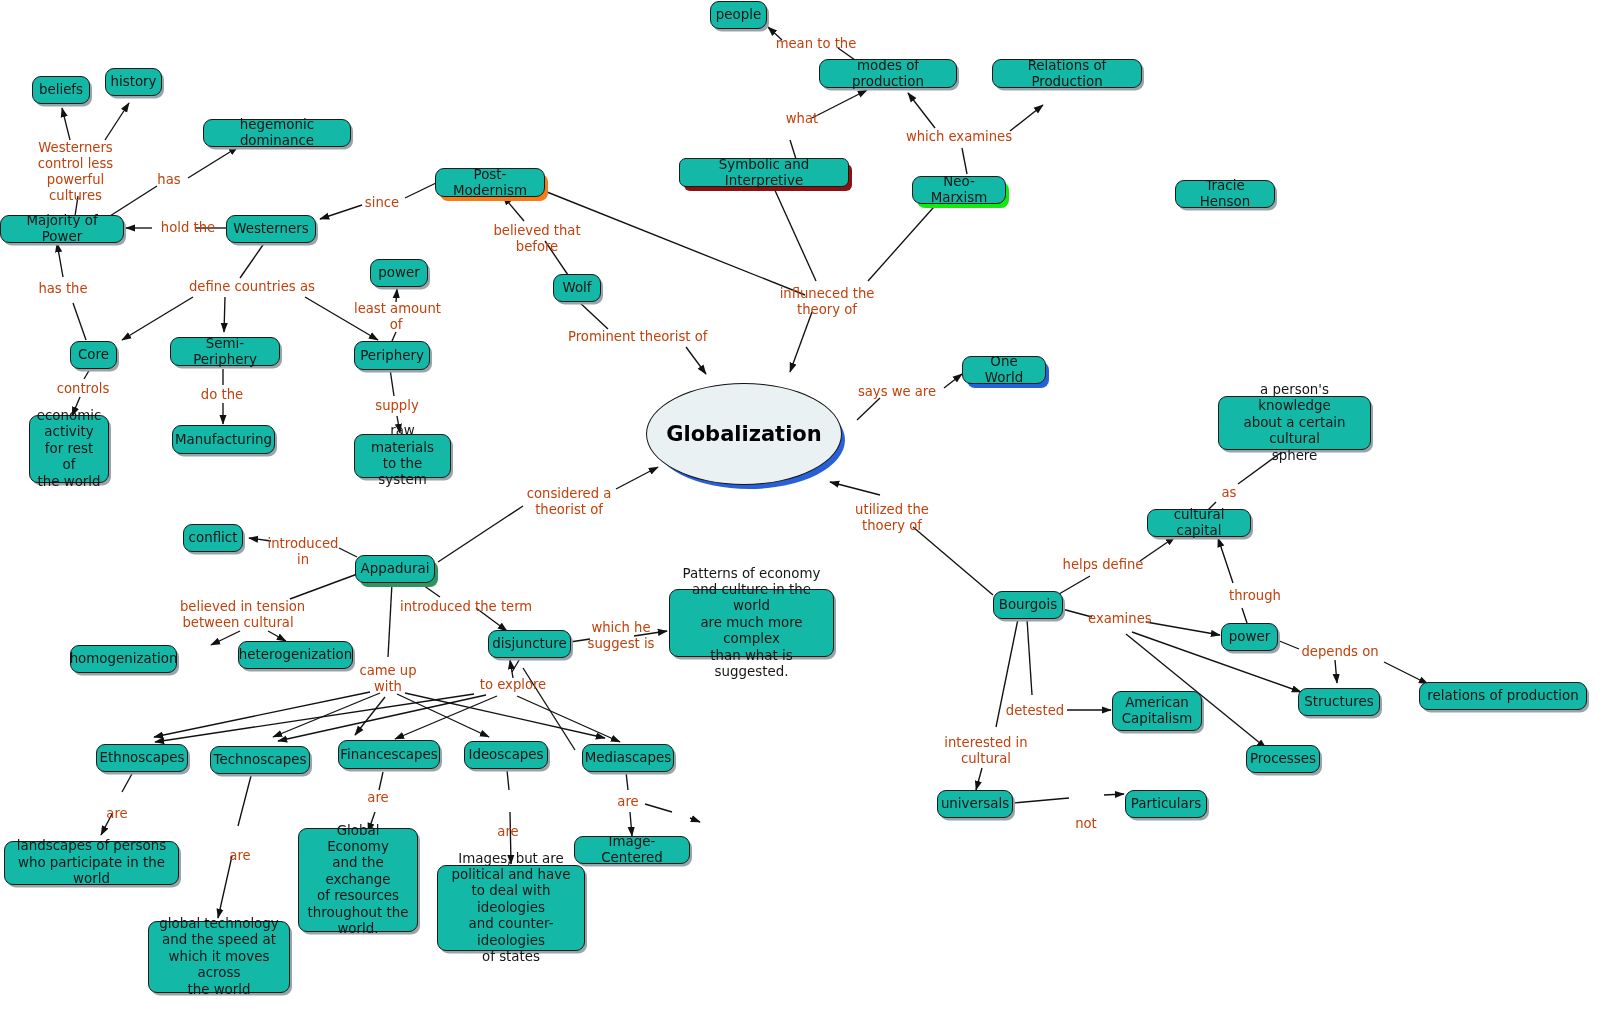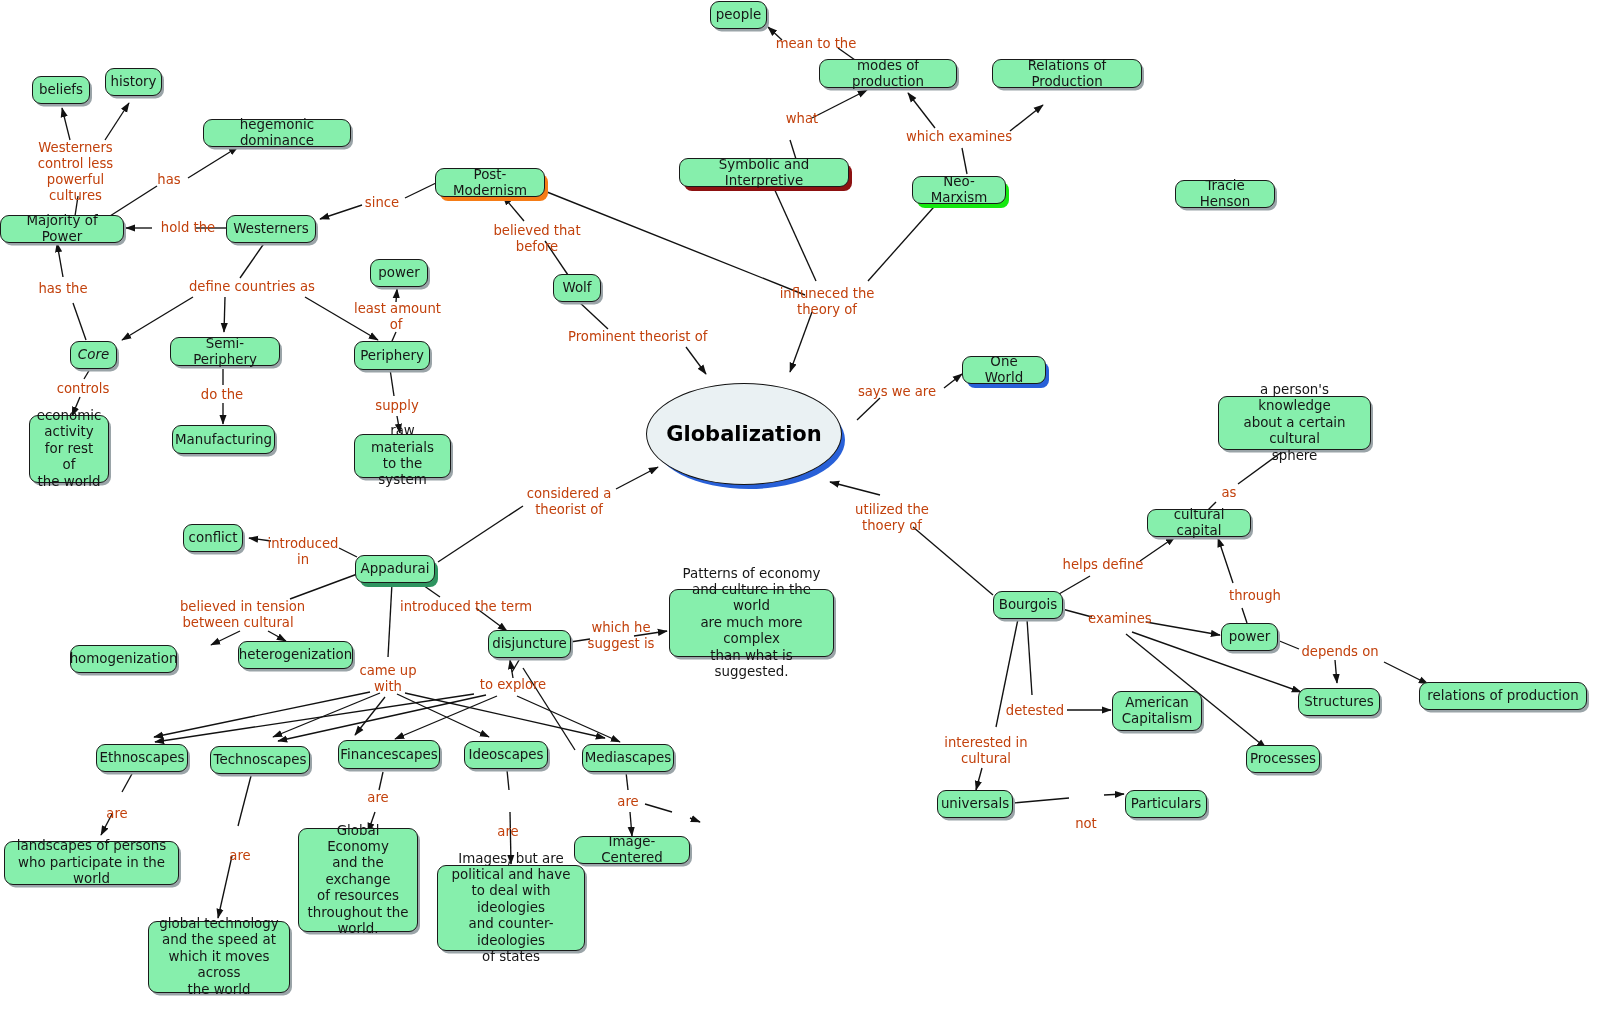--- a/index.html
+++ b/index.html
@@ -2,34 +2,34 @@
 <html><head>
 <meta charset="utf-8">
 <style>
   html,body{margin:0;padding:0;background:#ffffff;}
   body{font-family:"DejaVu Sans", sans-serif;}
   #canvas{position:relative;width:1611px;height:1020px;background:#ffffff;overflow:hidden;}
   #edges{position:absolute;left:0;top:0;width:1611px;height:1020px;pointer-events:none;}
   .node{
     position:absolute;
     box-sizing:border-box;
-    background:#86efac;
+    background:#14b8a6;
     border:1.3px solid #1a1a1a;
     border-radius:9px;
     display:flex;align-items:center;justify-content:center;
     text-align:center;
     color:#161616;
     font-size:13.4px;
     line-height:1.18;
     padding:3px 7px;
     z-index:5;
   }
   .node.sh-gray{box-shadow:2.5px 3px 0 -0.5px #9aa4a8;}
   .node.sh-orange{box-shadow:4px 5px 0 -1px #f57c16;}
-  .node.sh-darkred{box-shadow:4px 5px 0 -1px #8d1111;}
+  .node.sh-darkred{box-shadow:4px 5px 0 -1px #8d1111;border-radius:7px;}
   .node.sh-green{box-shadow:4px 5px 0 -1px #14e80f;}
   .node.sh-teal{box-shadow:4px 5px 0 -1px #2e9460;}
   .node.sh-blue{box-shadow:4px 5px 0 -1px #2860d8;}
   .node.multiline{line-height:1.22;}
   .ellipse{
     position:absolute;
     background:#eaf1f3;
     border:1.6px solid #121212;
     border-radius:50%;
     display:flex;align-items:center;justify-content:center;
@@ -204,21 +204,21 @@
       <path d="M690,818 L700,822" marker-end="url(#ah)"></path>
 
     </g>
   </svg>
 
   <div class="node sh-gray" style="left:32px;top:76px;width:58px;height:28px;">beliefs</div>
   <div class="node sh-gray" style="left:105px;top:68px;width:57px;height:28px;">history</div>
   <div class="node sh-gray" style="left:203px;top:119px;width:148px;height:28px;">hegemonic dominance</div>
   <div class="node sh-gray" style="left:0px;top:215px;width:124px;height:28px;">Majority of Power</div>
   <div class="node sh-gray" style="left:226px;top:215px;width:90px;height:28px;">Westerners</div>
-  <div class="node sh-gray" style="left:70px;top:341px;width:47px;height:28px;font-style:italic;">Core</div>
+  <div class="node sh-gray" style="left:70px;top:341px;width:47px;height:28px;">Core</div>
   <div class="node sh-gray" style="left:170px;top:337px;width:110px;height:29px;">Semi-Periphery</div>
   <div class="node sh-gray" style="left:354px;top:341px;width:76px;height:29px;">Periphery</div>
   <div class="node sh-gray" style="left:370px;top:259px;width:58px;height:28px;">power</div>
   <div class="node sh-gray multiline" style="left:29px;top:415px;width:80px;height:68px;white-space:pre-line;">economic
 activity
 for rest of
 the world</div>
   <div class="node sh-gray" style="left:172px;top:425px;width:103px;height:29px;">Manufacturing</div>
   <div class="node sh-gray multiline" style="left:354px;top:434px;width:97px;height:44px;white-space:pre-line;">raw materials
 to the system</div>

